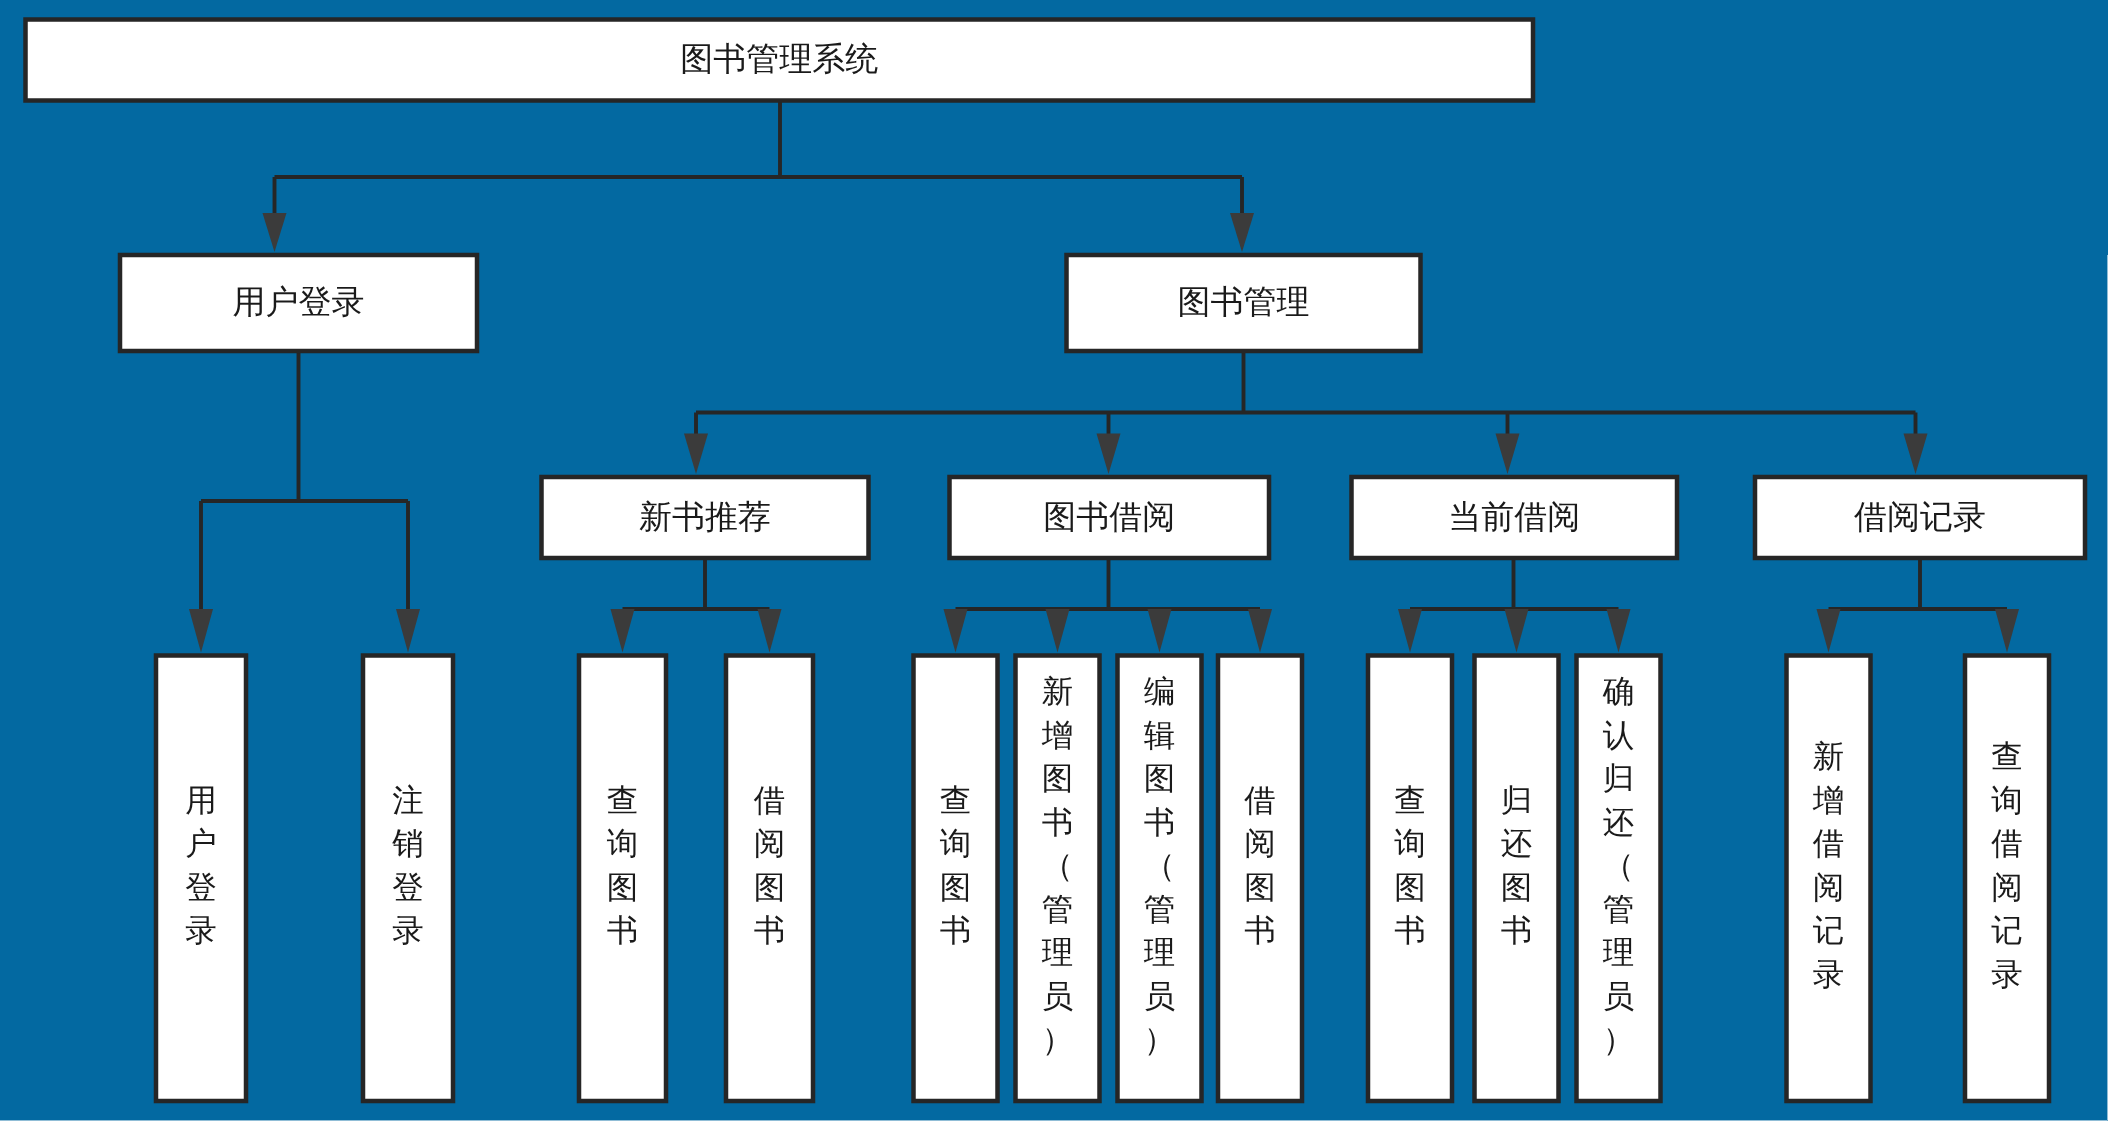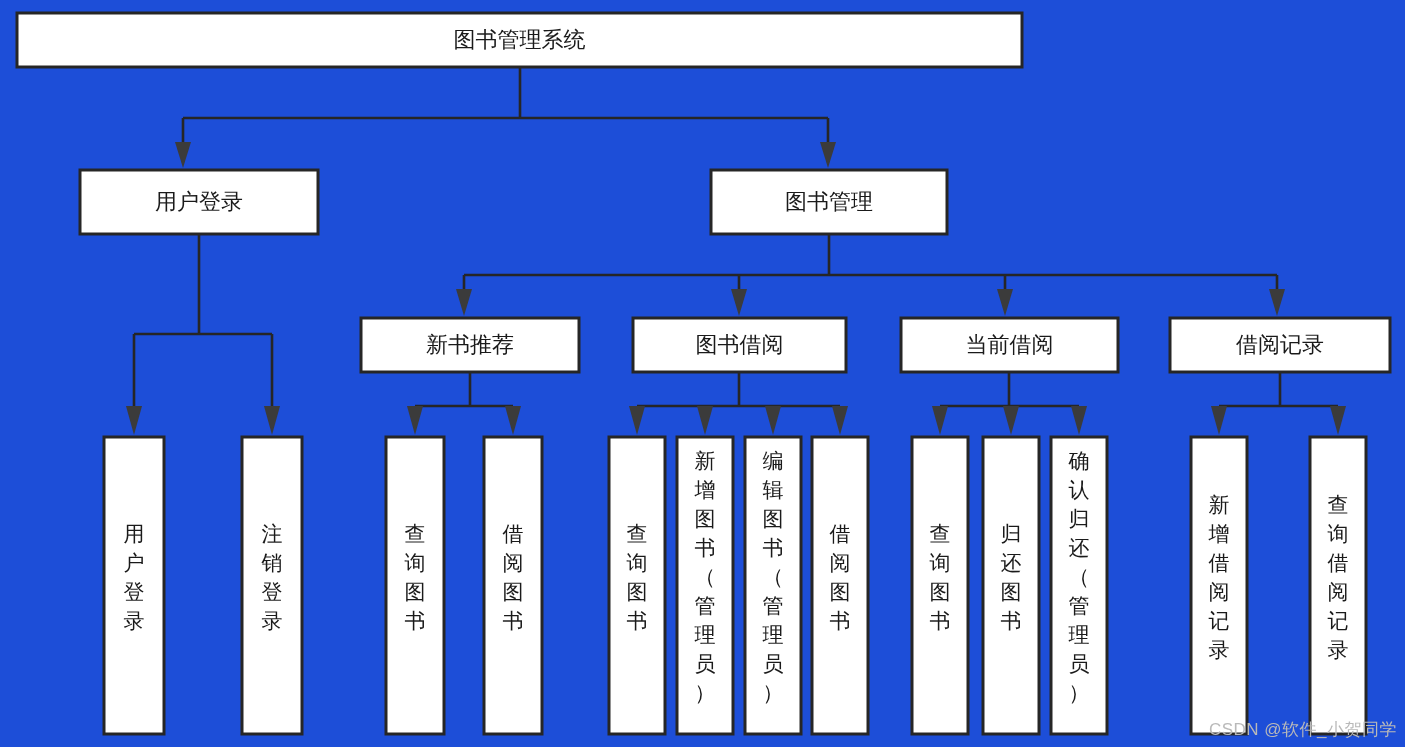--- a/index.html
+++ b/index.html
@@ -10,21 +10,21 @@
   body {
     width: 1405px;
     height: 747px;
     font-family: "Liberation Sans", "DejaVu Sans", sans-serif;
     overflow: hidden;
   }
   #diagram-root {
     position: relative;
     width: 1405px;
     height: 747px;
-    background: #1d4ed8;
+    background: #0369a1;
   }
   svg#flow {
     position: absolute;
     left: 0;
     top: 0;
     width: 1405px;
     height: 747px;
   }
   .node-rect {
     fill: #ffffff;
@@ -203,14 +203,13 @@
           <rect class="node-rect" x="1191" y="437" width="56" height="297"></rect>
           <text class="node-label-v"><tspan x="1219" y="511.5">新</tspan><tspan x="1219" y="540.5">增</tspan><tspan x="1219" y="569.5">借</tspan><tspan x="1219" y="598.5">阅</tspan><tspan x="1219" y="627.5">记</tspan><tspan x="1219" y="656.5">录</tspan></text>
         </g>
         <g>
           <rect class="node-rect" x="1310" y="437" width="56" height="297"></rect>
           <text class="node-label-v"><tspan x="1338" y="511.5">查</tspan><tspan x="1338" y="540.5">询</tspan><tspan x="1338" y="569.5">借</tspan><tspan x="1338" y="598.5">阅</tspan><tspan x="1338" y="627.5">记</tspan><tspan x="1338" y="656.5">录</tspan></text>
         </g>
       </g>
   </svg>
 
-  <div class="watermark">CSDN @软件_小贺同学</div>
 </div>
 
 </body></html>

